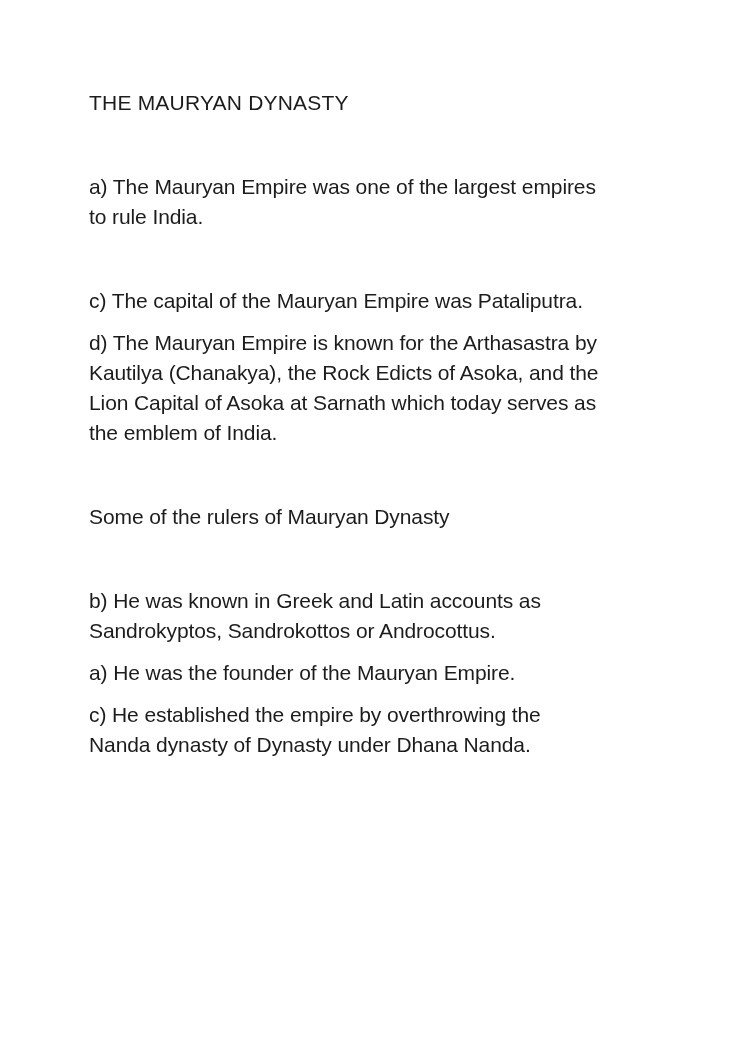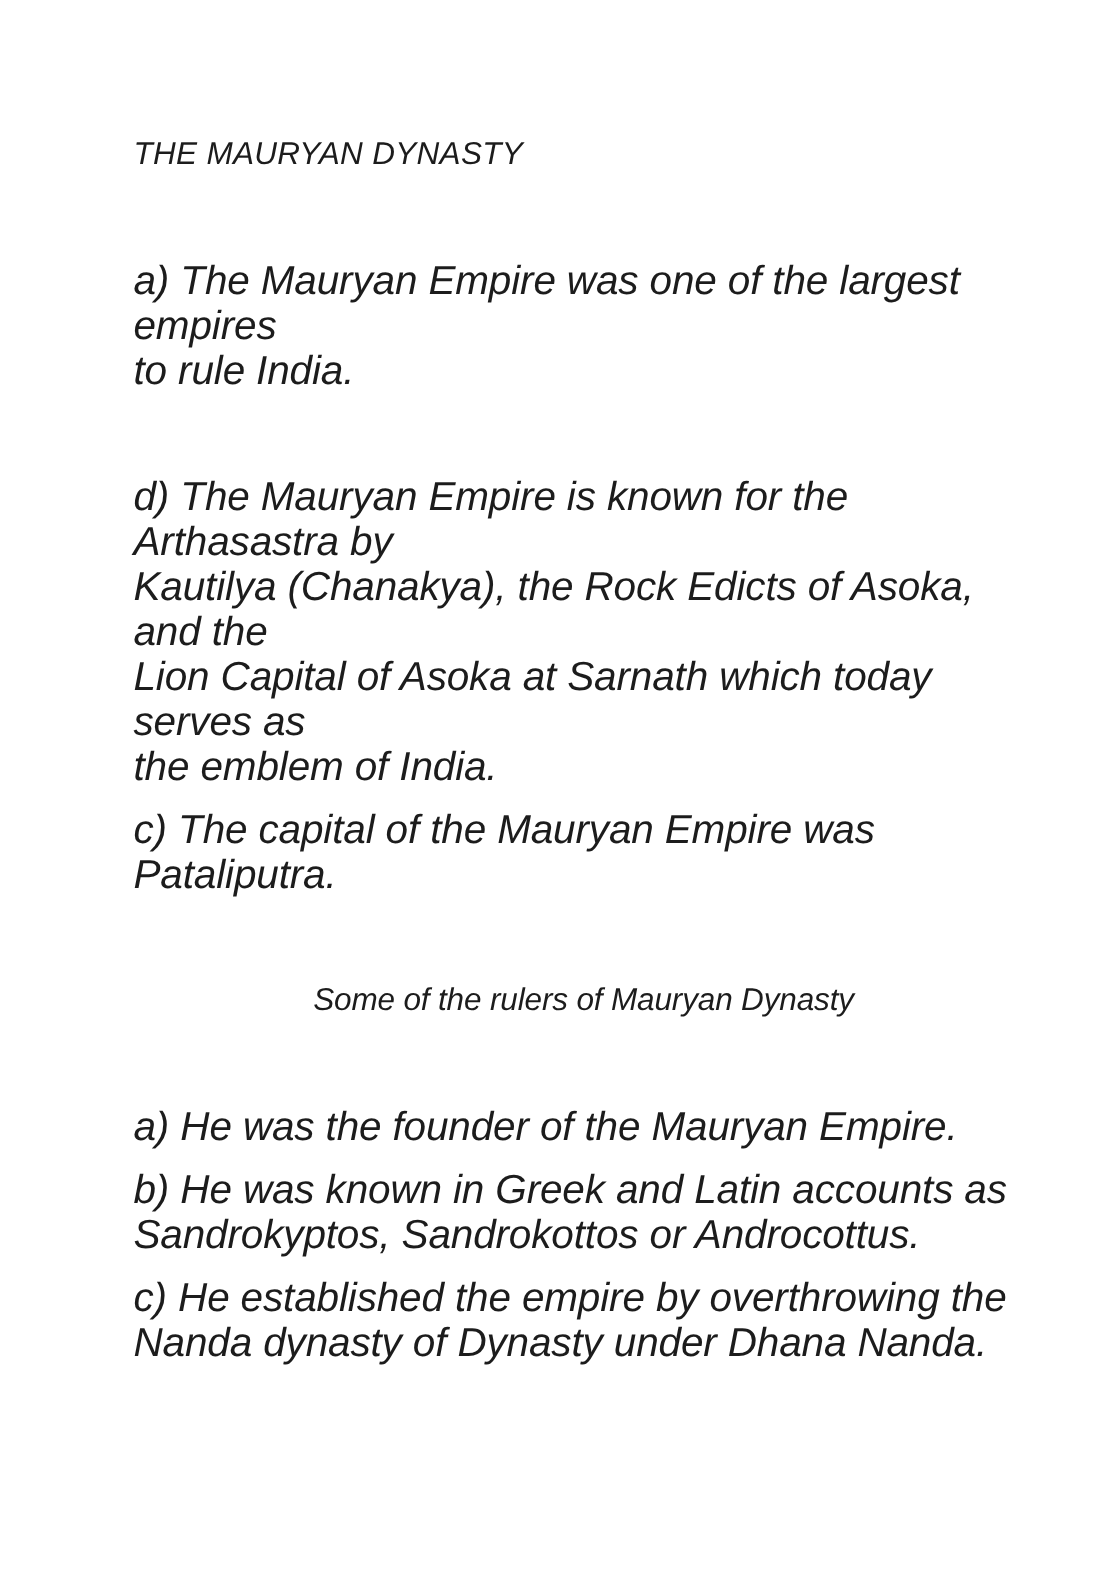--- a/index.html
+++ b/index.html
@@ -9,82 +9,80 @@
     background: #ffffff;
     font-family: "Liberation Sans", "DejaVu Sans", sans-serif;
     color: #1c1c1c;
   }
   .page {
     width: 744px;
     height: 1052px;
     background: #ffffff;
     padding: 88px 55px 0 89px;
     overflow: hidden;
-    font-style: italic;
   }
   .doc-title {
     font-size: 21px;
     font-weight: 400;
     line-height: 30px;
     letter-spacing: 0.2px;
     margin-bottom: 12px;
     white-space: pre-line;
   }
   .para {
-    font-size: 27px;
+    font-size: 21px;
     font-weight: 400;
     line-height: 30px;
     letter-spacing: -0.1px;
     margin-bottom: 12px;
     white-space: pre-line;
     max-width: 600px;
   }
   .subheading {
     font-size: 21px;
     font-weight: 400;
     line-height: 30px;
     letter-spacing: -0.1px;
     margin-bottom: 12px;
     white-space: pre-line;
-    text-align: center;
   }
   .gap {
     height: 42px;
   }
 </style>
 </head>
 <body>
 
 <div class="page">
 
   <h1 class="doc-title">THE MAURYAN DYNASTY</h1>
 
   <div class="gap"></div>
 
   <p class="para">a) The Mauryan Empire was one of the largest empires
 to rule India.</p>
 
 
   <div class="gap"></div>
 
+  <p class="para">c) The capital of the Mauryan Empire was Pataliputra.</p>
+
   <p class="para">d) The Mauryan Empire is known for the Arthasastra by
 Kautilya (Chanakya), the Rock Edicts of Asoka, and the
 Lion Capital of Asoka at Sarnath which today serves as
 the emblem of India.</p>
-
-  <p class="para">c) The capital of the Mauryan Empire was Pataliputra.</p>
 
   <div class="gap"></div>
 
   <p class="subheading">Some of the rulers of Mauryan Dynasty</p>
 
   <div class="gap"></div>
 
 
-  <p class="para">a) He was the founder of the Mauryan Empire.</p>
-
   <p class="para">b) He was known in Greek and Latin accounts as
 Sandrokyptos, Sandrokottos or Androcottus.</p>
+
+  <p class="para">a) He was the founder of the Mauryan Empire.</p>
 
   <p class="para">c) He established the empire by overthrowing the
 Nanda dynasty of Dynasty under Dhana Nanda.</p>
 
 </div>
 
 </body></html>

